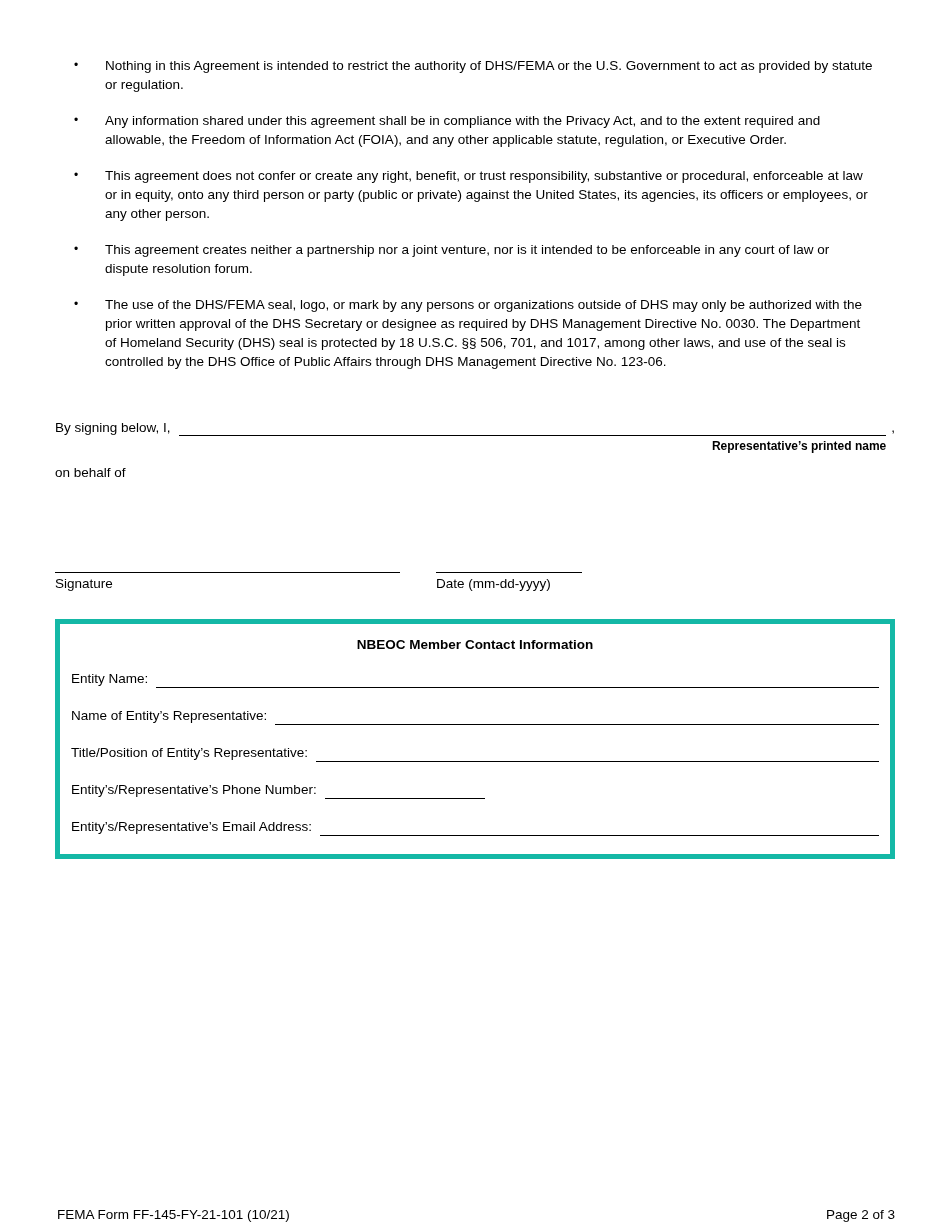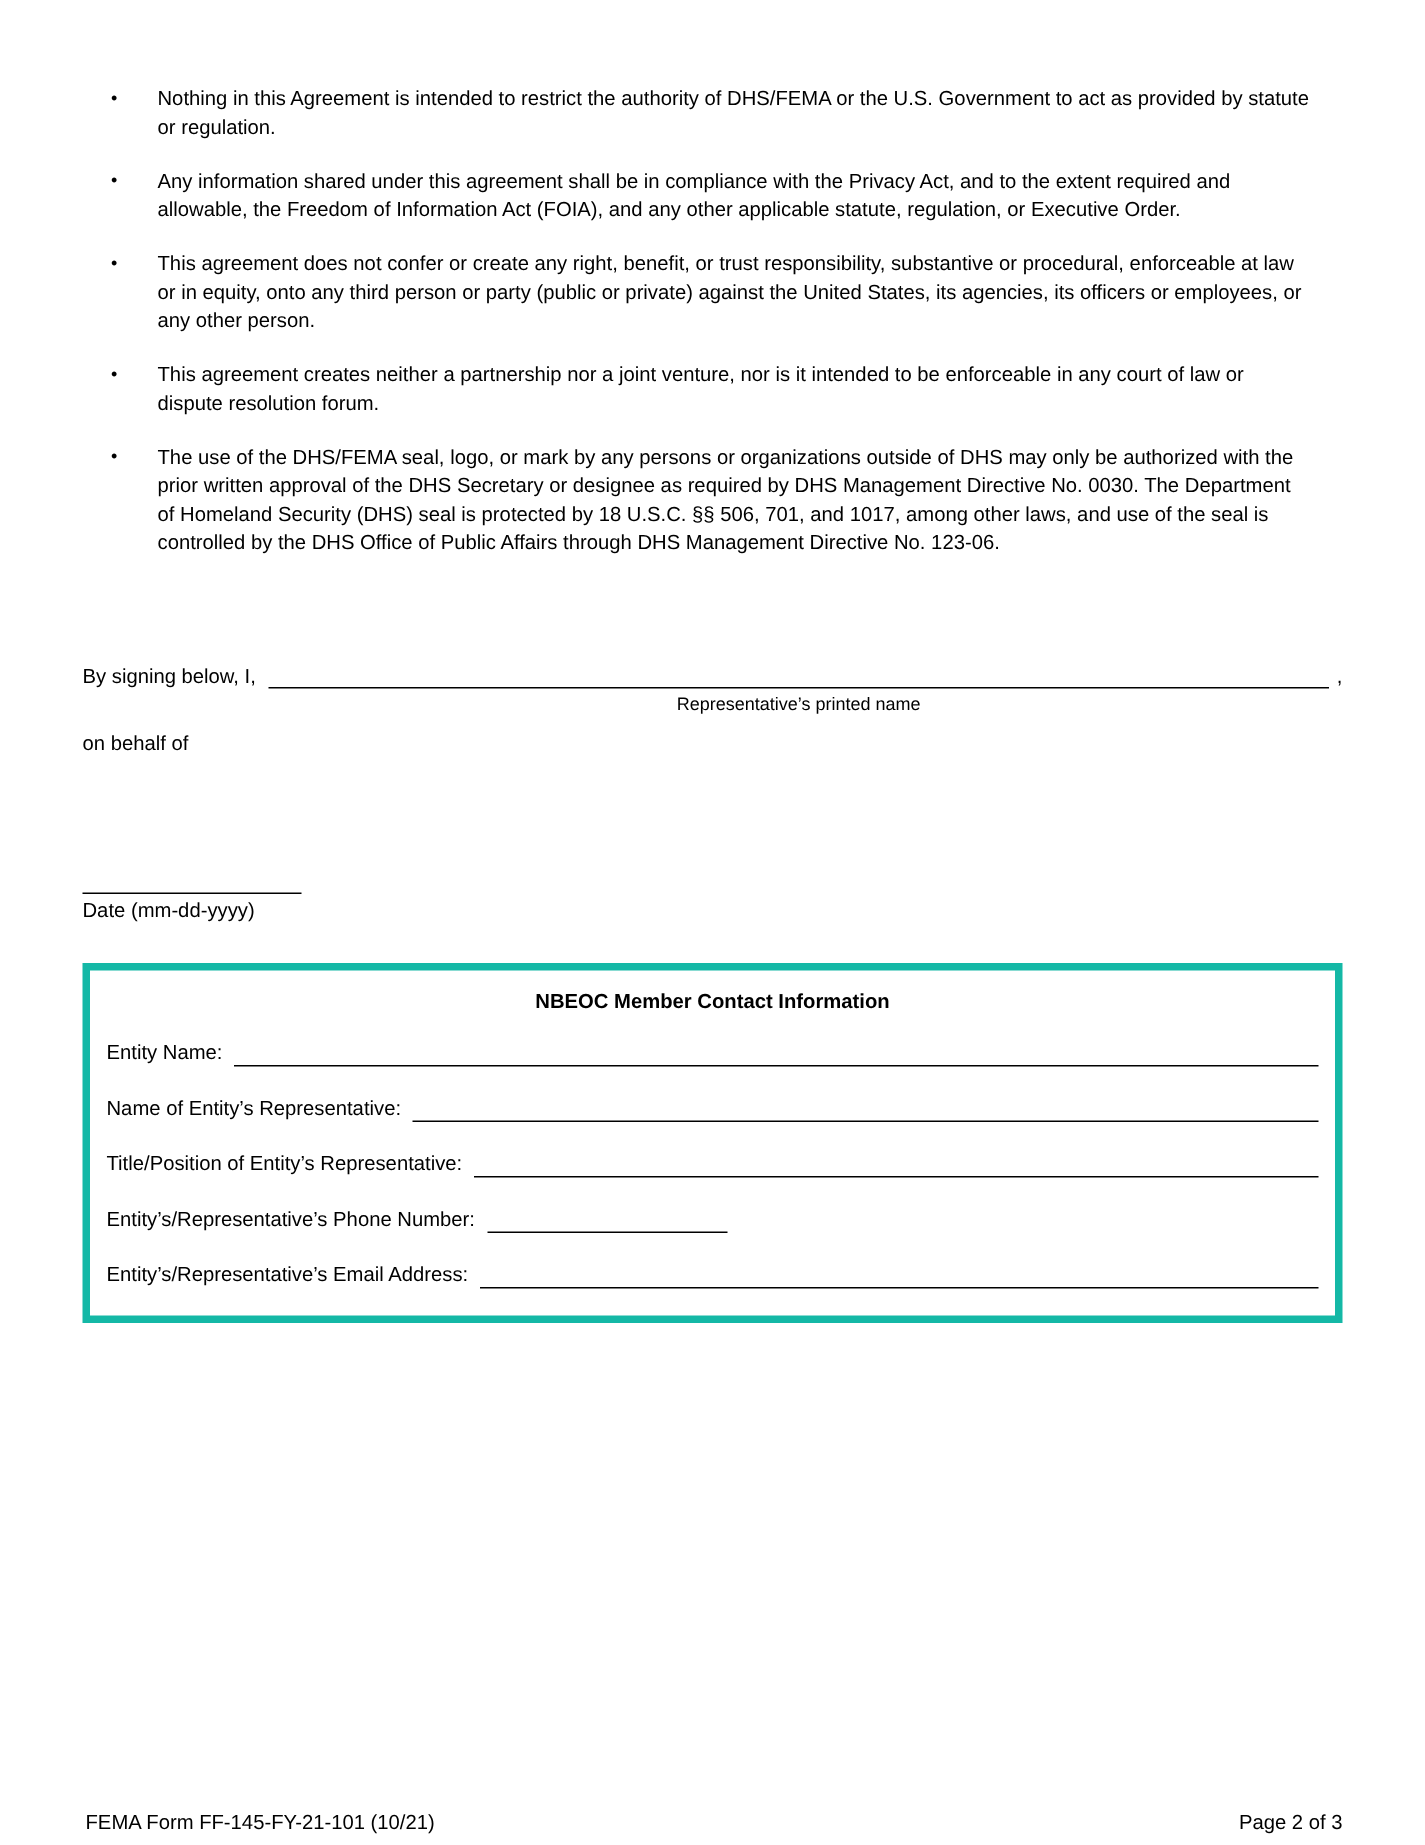--- a/index.html
+++ b/index.html
@@ -31,45 +31,46 @@
     margin-bottom: 17px;
   }
   .bullet-marker {
     flex: none;
     width: 11px;
     font-size: 12px;
   }
   .bullet-text { flex: 1; margin-left: 20px; }
 
   
-  .sign-section { margin-top: 71px; }
+  .sign-section { margin-top: 48px; }
   .sign-row {
     display: flex;
     align-items: flex-start;
   }
   .sign-label {
     line-height: 18px;
     white-space: nowrap;
     padding-right: 8px;
   }
   .line-col {
     flex: 1;
     display: flex;
     flex-direction: column;
     min-width: 0;
   }
   .blank-line {
     height: 17px;
     border-bottom: 1px solid #000;
   }
   .caption {
-    text-align: center;
+    text-align: right;
     font-size: 12px;
     line-height: 16px;
     padding-top: 2px;
+    font-weight: bold;
   }
   .trailing-comma {
     line-height: 18px;
     padding-left: 5px;
   }
   .on-behalf-row { margin-top: 10px; flex-direction: column; }
   .agreement-text {
     margin-top: 14px;
     line-height: 19px;
   }
@@ -177,20 +178,24 @@
 
     <div class="sign-row on-behalf-row">
       <span class="sign-label">on behalf of</span>
       <span class="line-col">
         <span class="blank-line"></span>
       </span>
     </div>
 
 
     <div class="signature-block">
+      <div class="sig-col sig-col-signature">
+        <span class="blank-line"></span>
+        <span class="sig-caption">Signature</span>
+      </div>
       <div class="sig-col sig-col-date">
         <span class="blank-line"></span>
         <span class="sig-caption">Date (mm-dd-yyyy)</span>
       </div>
     </div>
 
   </div>
 
   <div class="contact-box">
     <div class="contact-box-title">NBEOC Member Contact Information</div>

